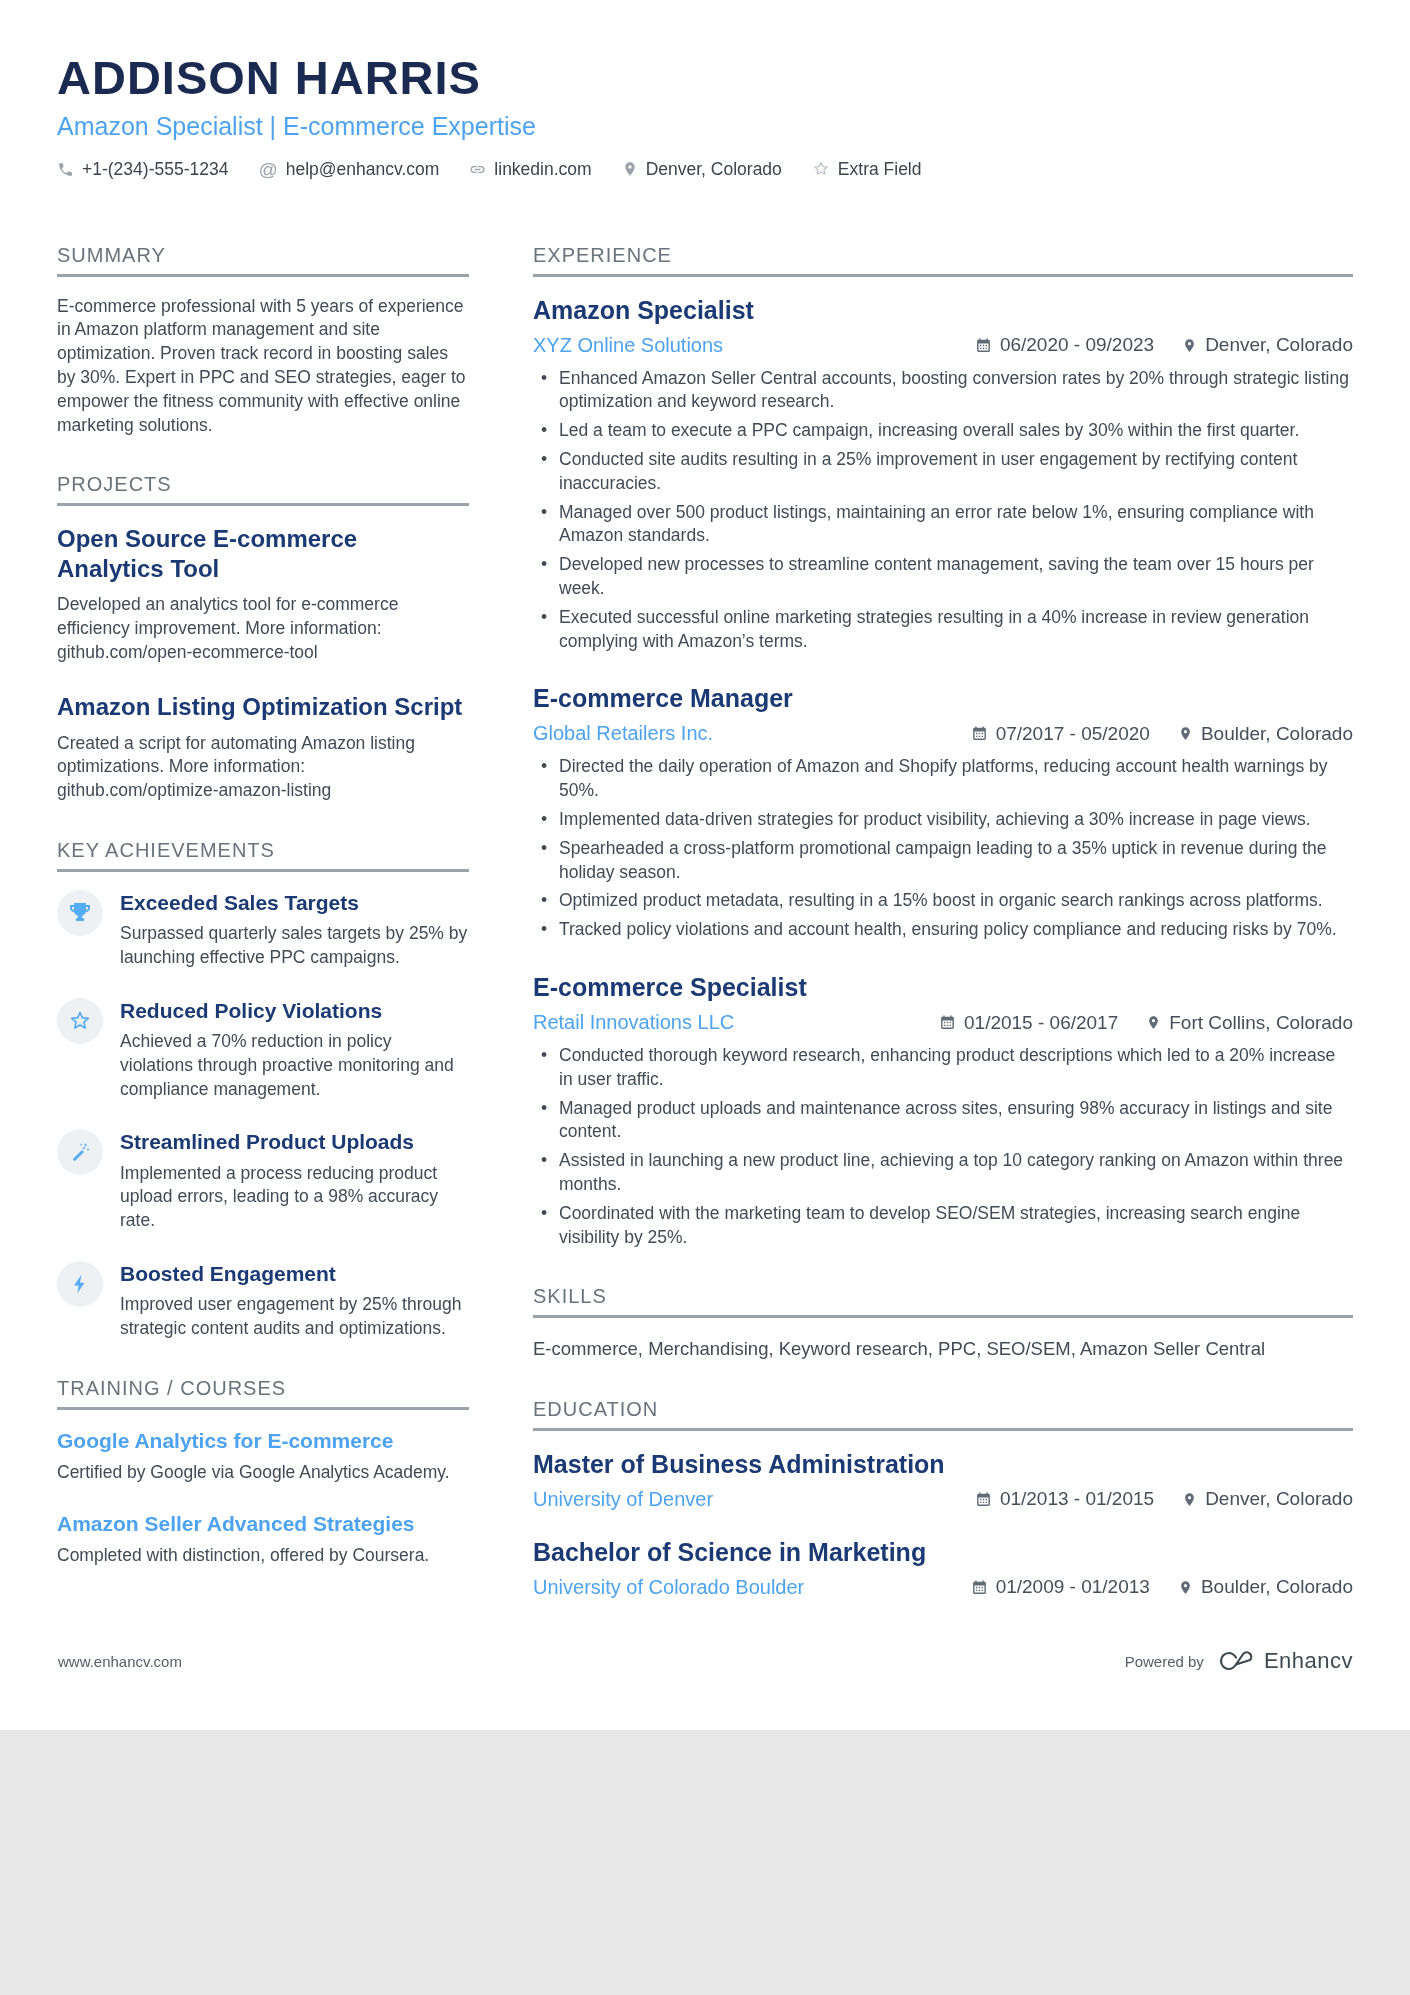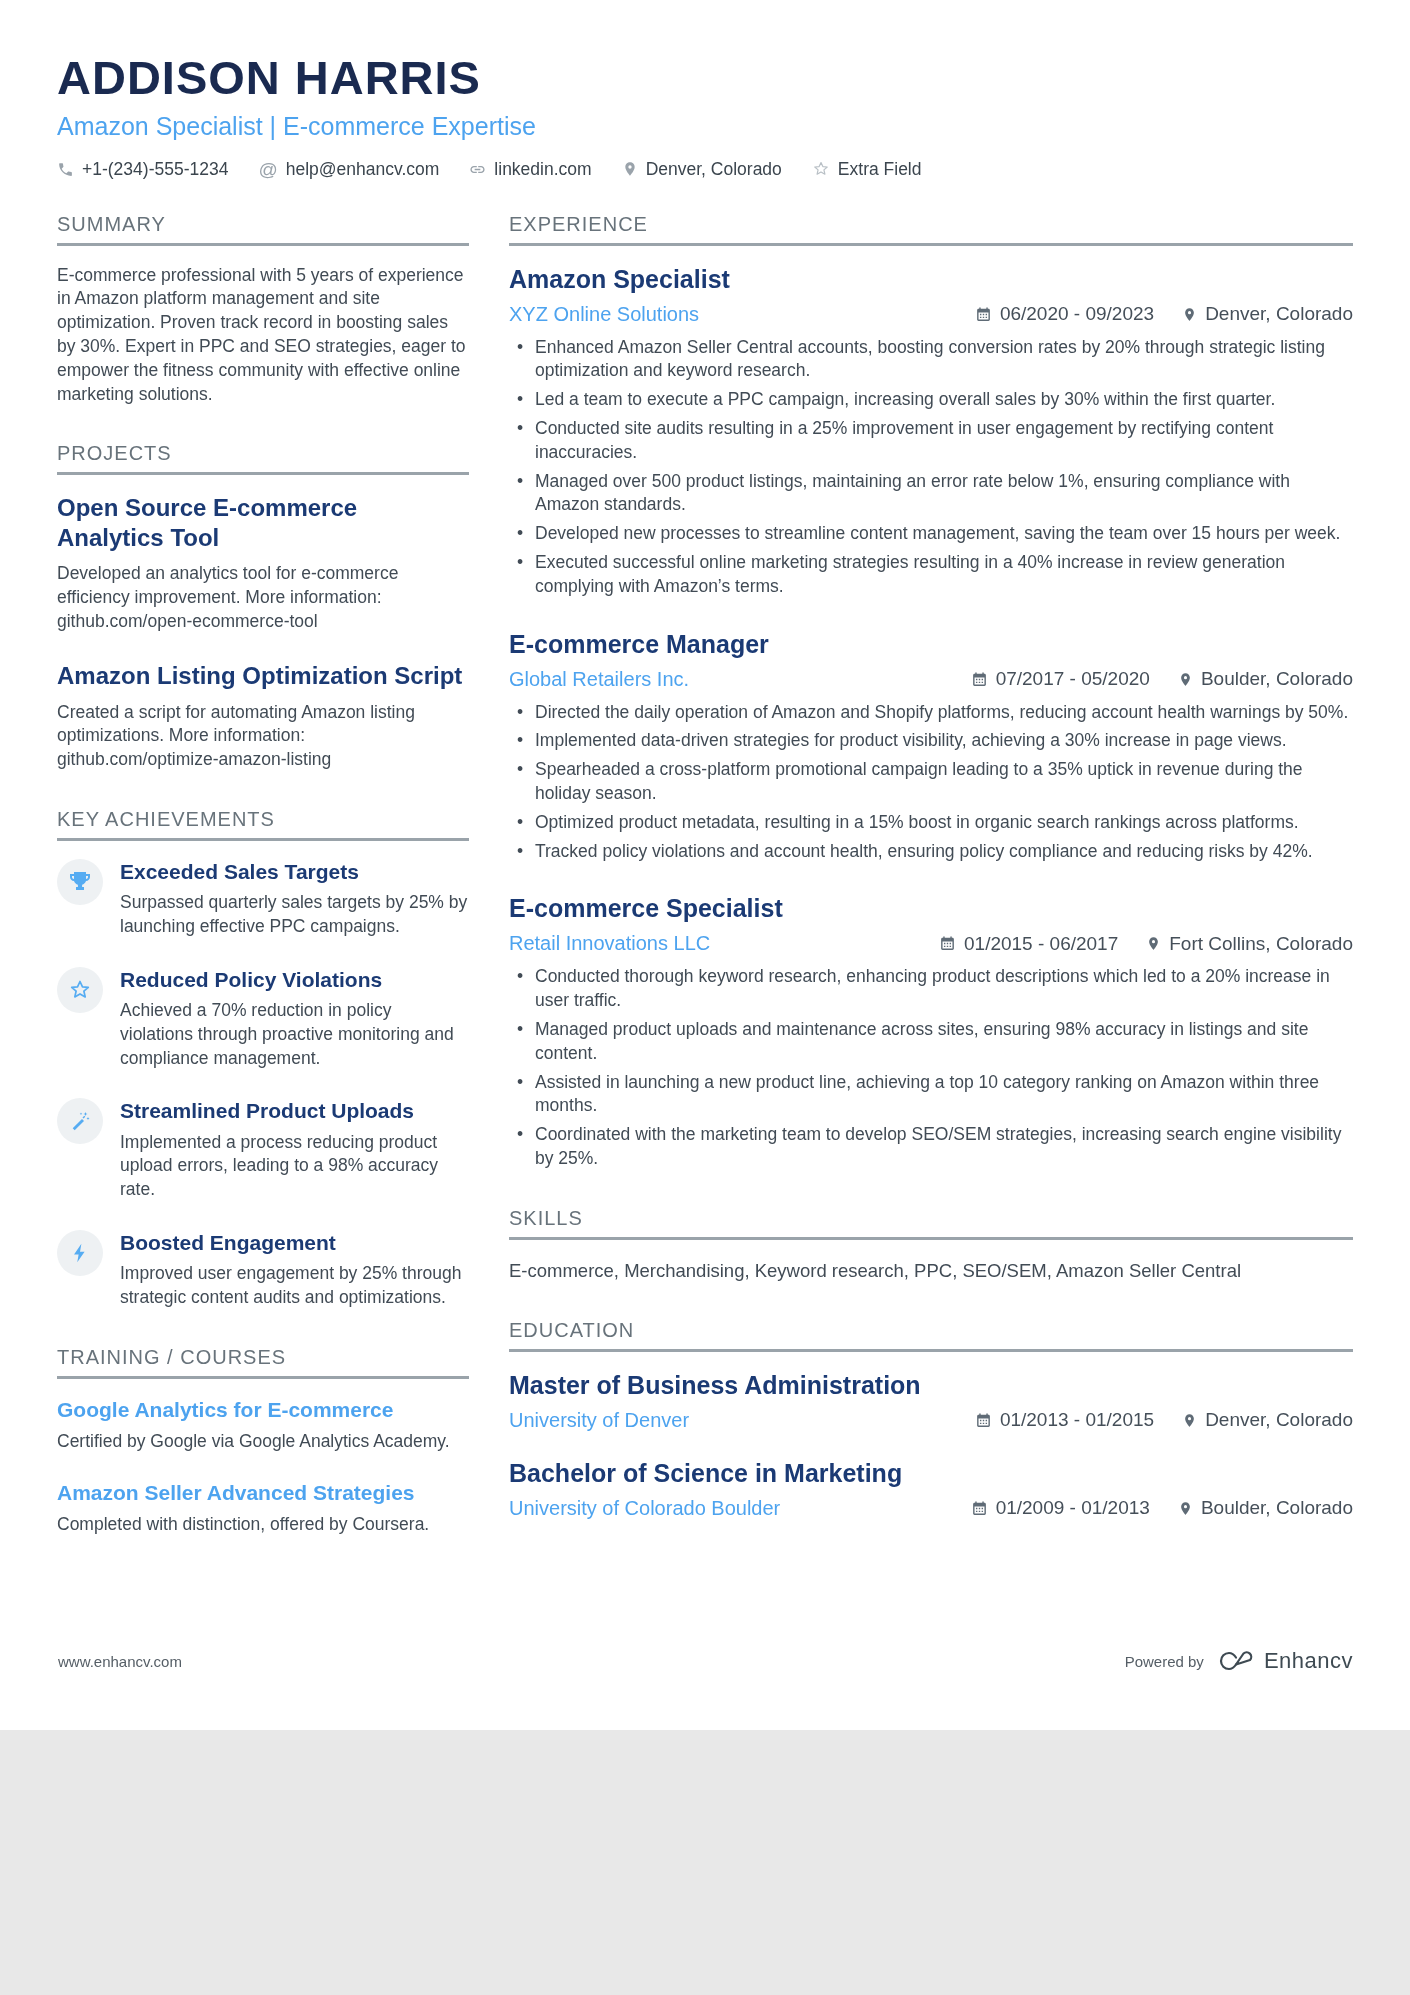--- a/index.html
+++ b/index.html
@@ -13,21 +13,21 @@
 
   
   .name { font-size:47px; font-weight:700; color:#1a2a50; letter-spacing:1px; line-height:1.1; }
   .headline { font-size:25px; color:#4da3ef; margin-top:8px; }
   .contact-row { display:flex; align-items:center; gap:30px; margin-top:18px; font-size:17.5px; color:#3b454e; }
   .contact-item { display:flex; align-items:center; gap:8px; }
   .contact-item .cicon { display:flex; align-items:center; color:#9aa3ab; }
   .contact-item .at-glyph { font-size:19px; color:#9aa3ab; line-height:1; }
 
   
-  .columns { display:flex; gap:40px; margin-top:33px;justify-content:center; }
+  .columns { display:flex; gap:64px; margin-top:64px;justify-content:center; }
   .col-left { flex:0 0 412px; width:412px; }
   .col-right { flex:1; min-width:0; }
 
   .section { margin-bottom:36px; }
   .section-title {
     font-size:20px; font-weight:400; color:#68737b; letter-spacing:1px;
     padding-bottom:7px; border-bottom:3px solid #9aa3aa; margin-bottom:18px;
   }
   .body-text { font-size:17.5px; line-height:1.36; color:#414b55; }
 
@@ -282,21 +282,21 @@
                   </span>
                   <span>Boulder, Colorado</span>
                 </span>
               </span>
             </div>
             <ul class="bullets">
               <li>Directed the daily operation of Amazon and Shopify platforms, reducing account health warnings by 50%.</li>
               <li>Implemented data-driven strategies for product visibility, achieving a 30% increase in page views.</li>
               <li>Spearheaded a cross-platform promotional campaign leading to a 35% uptick in revenue during the holiday season.</li>
               <li>Optimized product metadata, resulting in a 15% boost in organic search rankings across platforms.</li>
-              <li>Tracked policy violations and account health, ensuring policy compliance and reducing risks by 42%.</li>
+              <li>Tracked policy violations and account health, ensuring policy compliance and reducing risks by 70%.</li>
             </ul>
           </div>
 
           <div class="job">
             <div class="job-title">E-commerce Specialist</div>
             <div class="meta-row">
               <span class="company">Retail Innovations LLC</span>
               <span class="meta-right">
                 <span class="meta-item">
                   <span class="micon">

